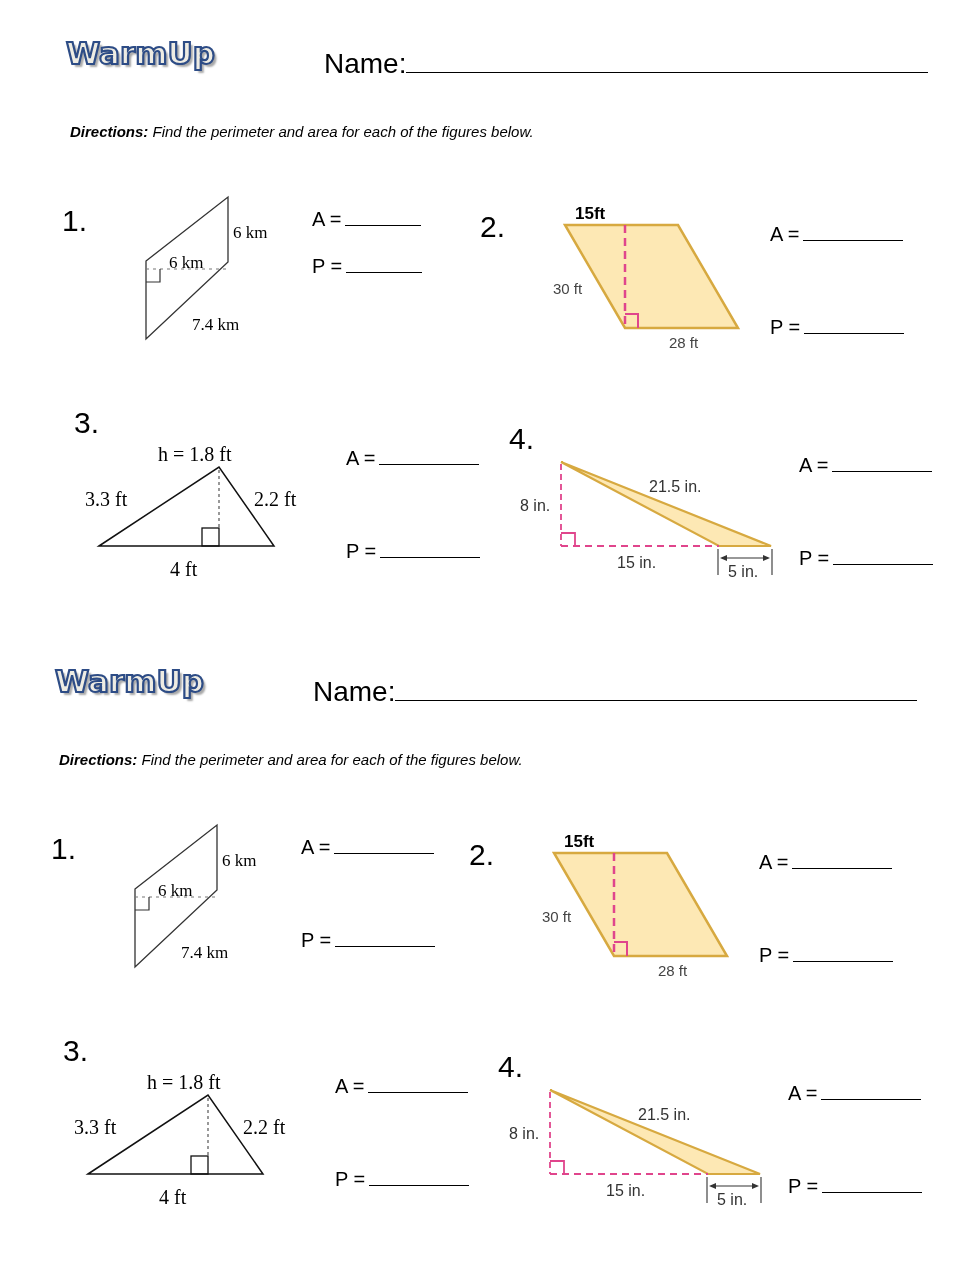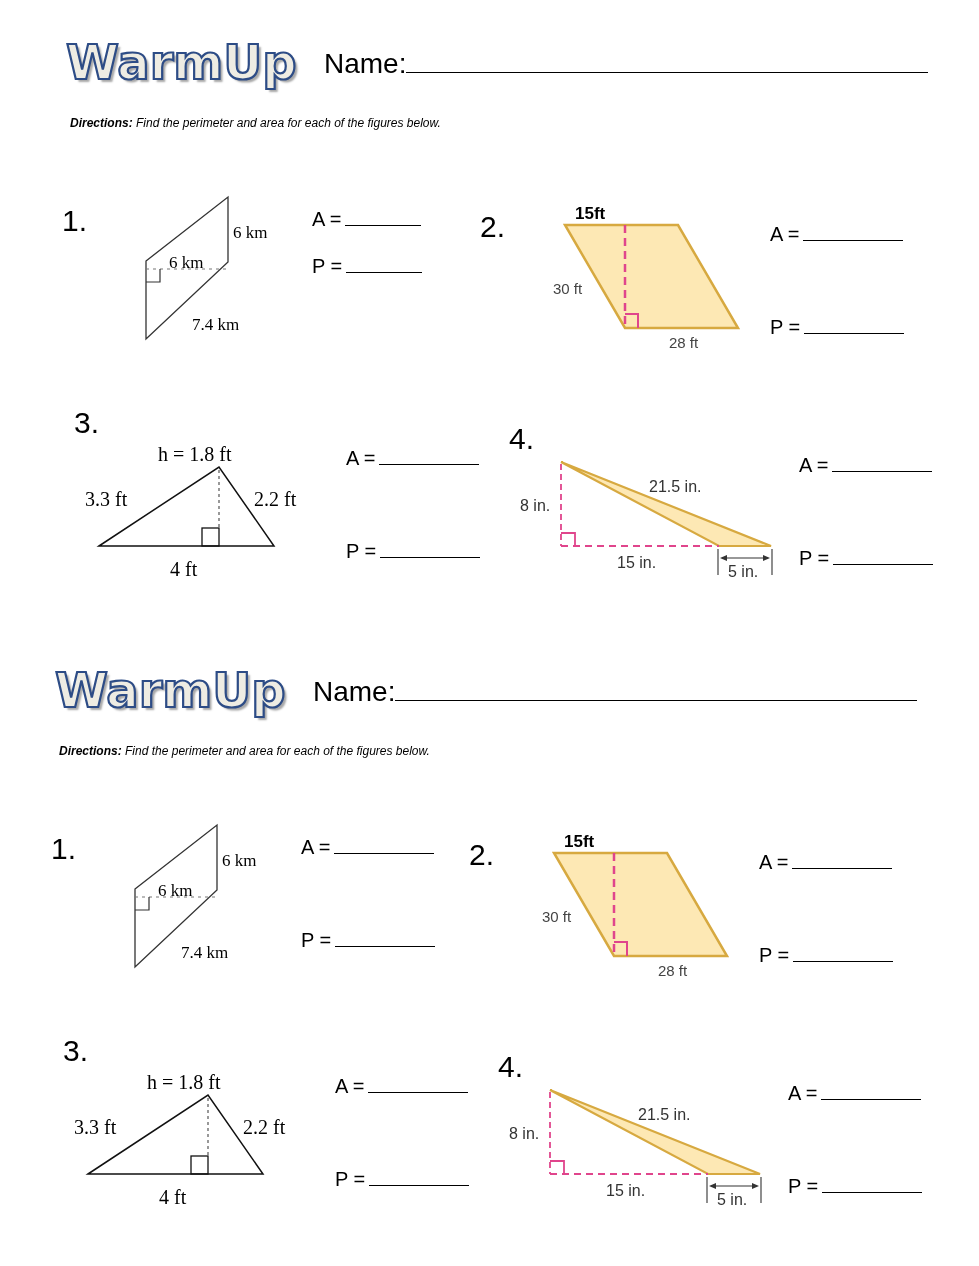--- a/index.html
+++ b/index.html
@@ -1,22 +1,22 @@
 <!DOCTYPE html>
 <html><head>
 <meta charset="utf-8">
 <style>
   html, body { margin:0; padding:0; background:#ffffff; }
   body { width:979px; height:1266px; position:relative; overflow:hidden; font-family:"Liberation Sans", sans-serif; color:#000; }
   .sheet { position:absolute; left:0; width:979px; height:630px; }
-  .logo { position:absolute; font-family:"DejaVu Sans", sans-serif; font-weight:bold; font-size:48px; letter-spacing:0px;
+  .logo { position:absolute; font-family:"DejaVu Sans", sans-serif; font-weight:bold; font-size:31px; letter-spacing:0px;
           color:#eeece3; -webkit-text-stroke:2.2px #2d4c86; text-shadow:3px 3px 2px #a8a8a8; line-height:1; }
   .name { position:absolute; font-size:28px; white-space:nowrap; }
   .name .line { display:inline-block; border-bottom:1.5px solid #000; vertical-align:baseline; height:1px; }
-  .directions { position:absolute; font-size:12px; font-style:italic; white-space:nowrap; }
+  .directions { position:absolute; font-size:15px; font-style:italic; white-space:nowrap;margin-top:7px; }
   .directions b { font-weight:bold; }
   .num { position:absolute; font-size:30px; line-height:1; }
   .ans { position:absolute; font-size:20px; white-space:nowrap; line-height:1; }
   .ans .line { display:inline-block; border-bottom:1.5px solid #000; height:1px; vertical-align:baseline; margin-left:4px; }
   svg { position:absolute; overflow:visible; }
   .serif { font-family:"Liberation Serif", serif; }
   .sans { font-family:"Liberation Sans", sans-serif; }
 </style>
 </head>
 <body>

